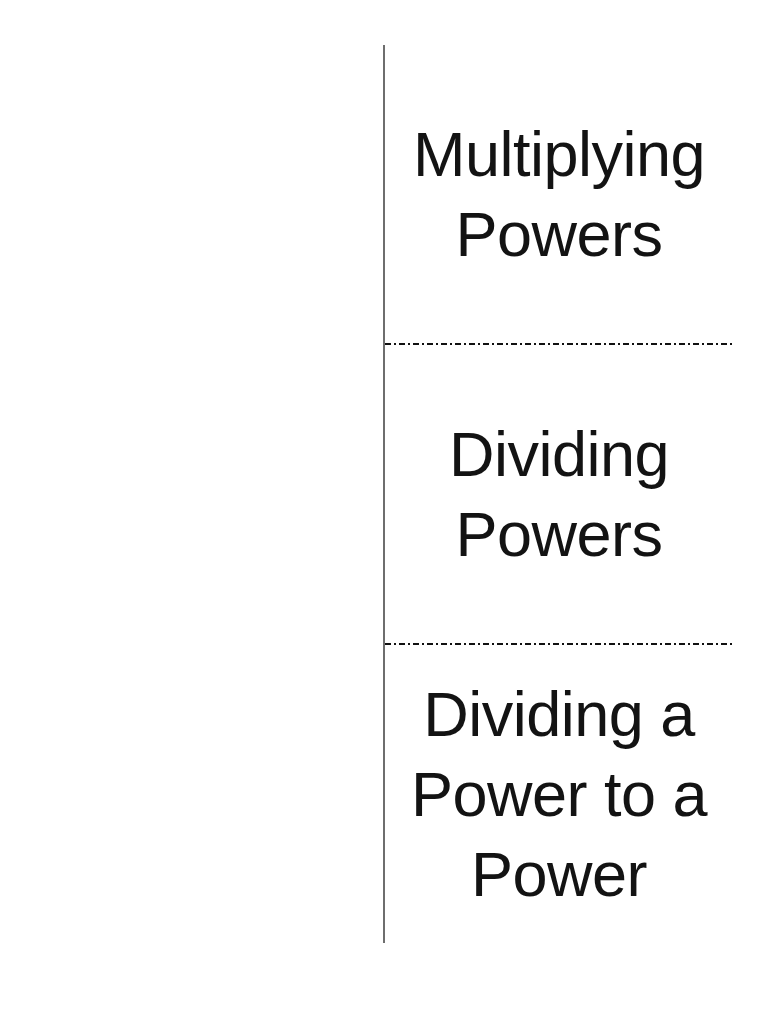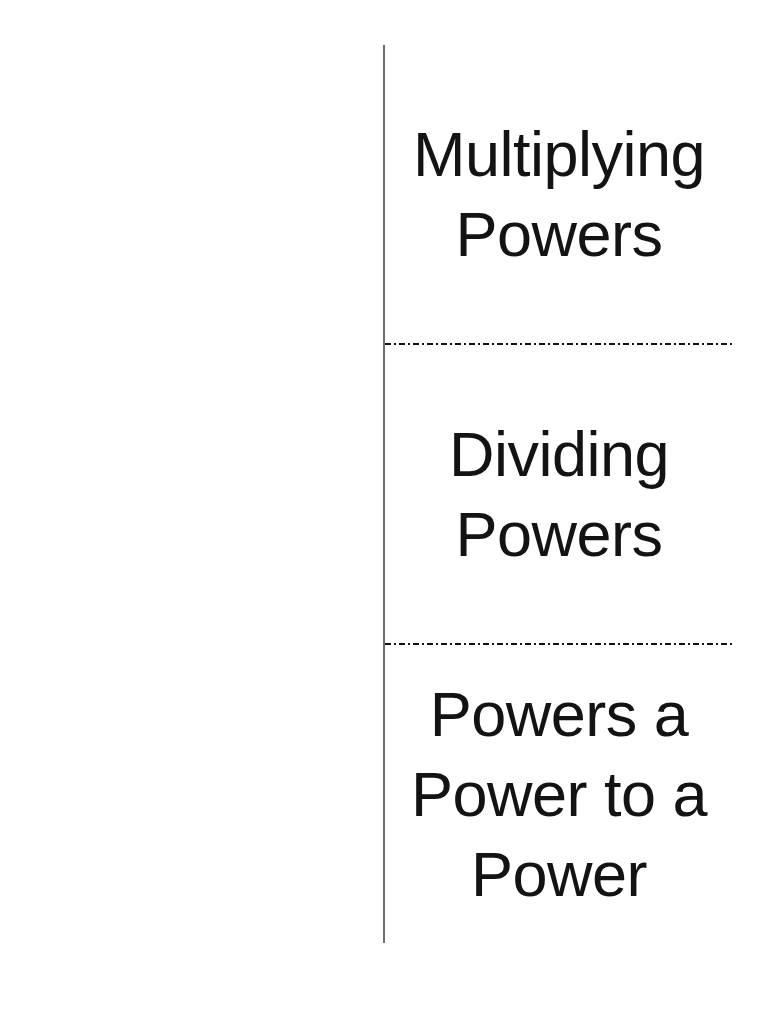--- a/index.html
+++ b/index.html
@@ -64,19 +64,19 @@
     <div class="dash-line"></div>
 
     <section class="cell">
       <div class="cell-label">Dividing
 Powers</div>
     </section>
 
     <div class="dash-line"></div>
 
     <section class="cell">
-      <div class="cell-label">Powers a
+      <div class="cell-label">Dividing a
 Power to a
 Power</div>
     </section>
 
   </div>
 </div>
 
 </body></html>

